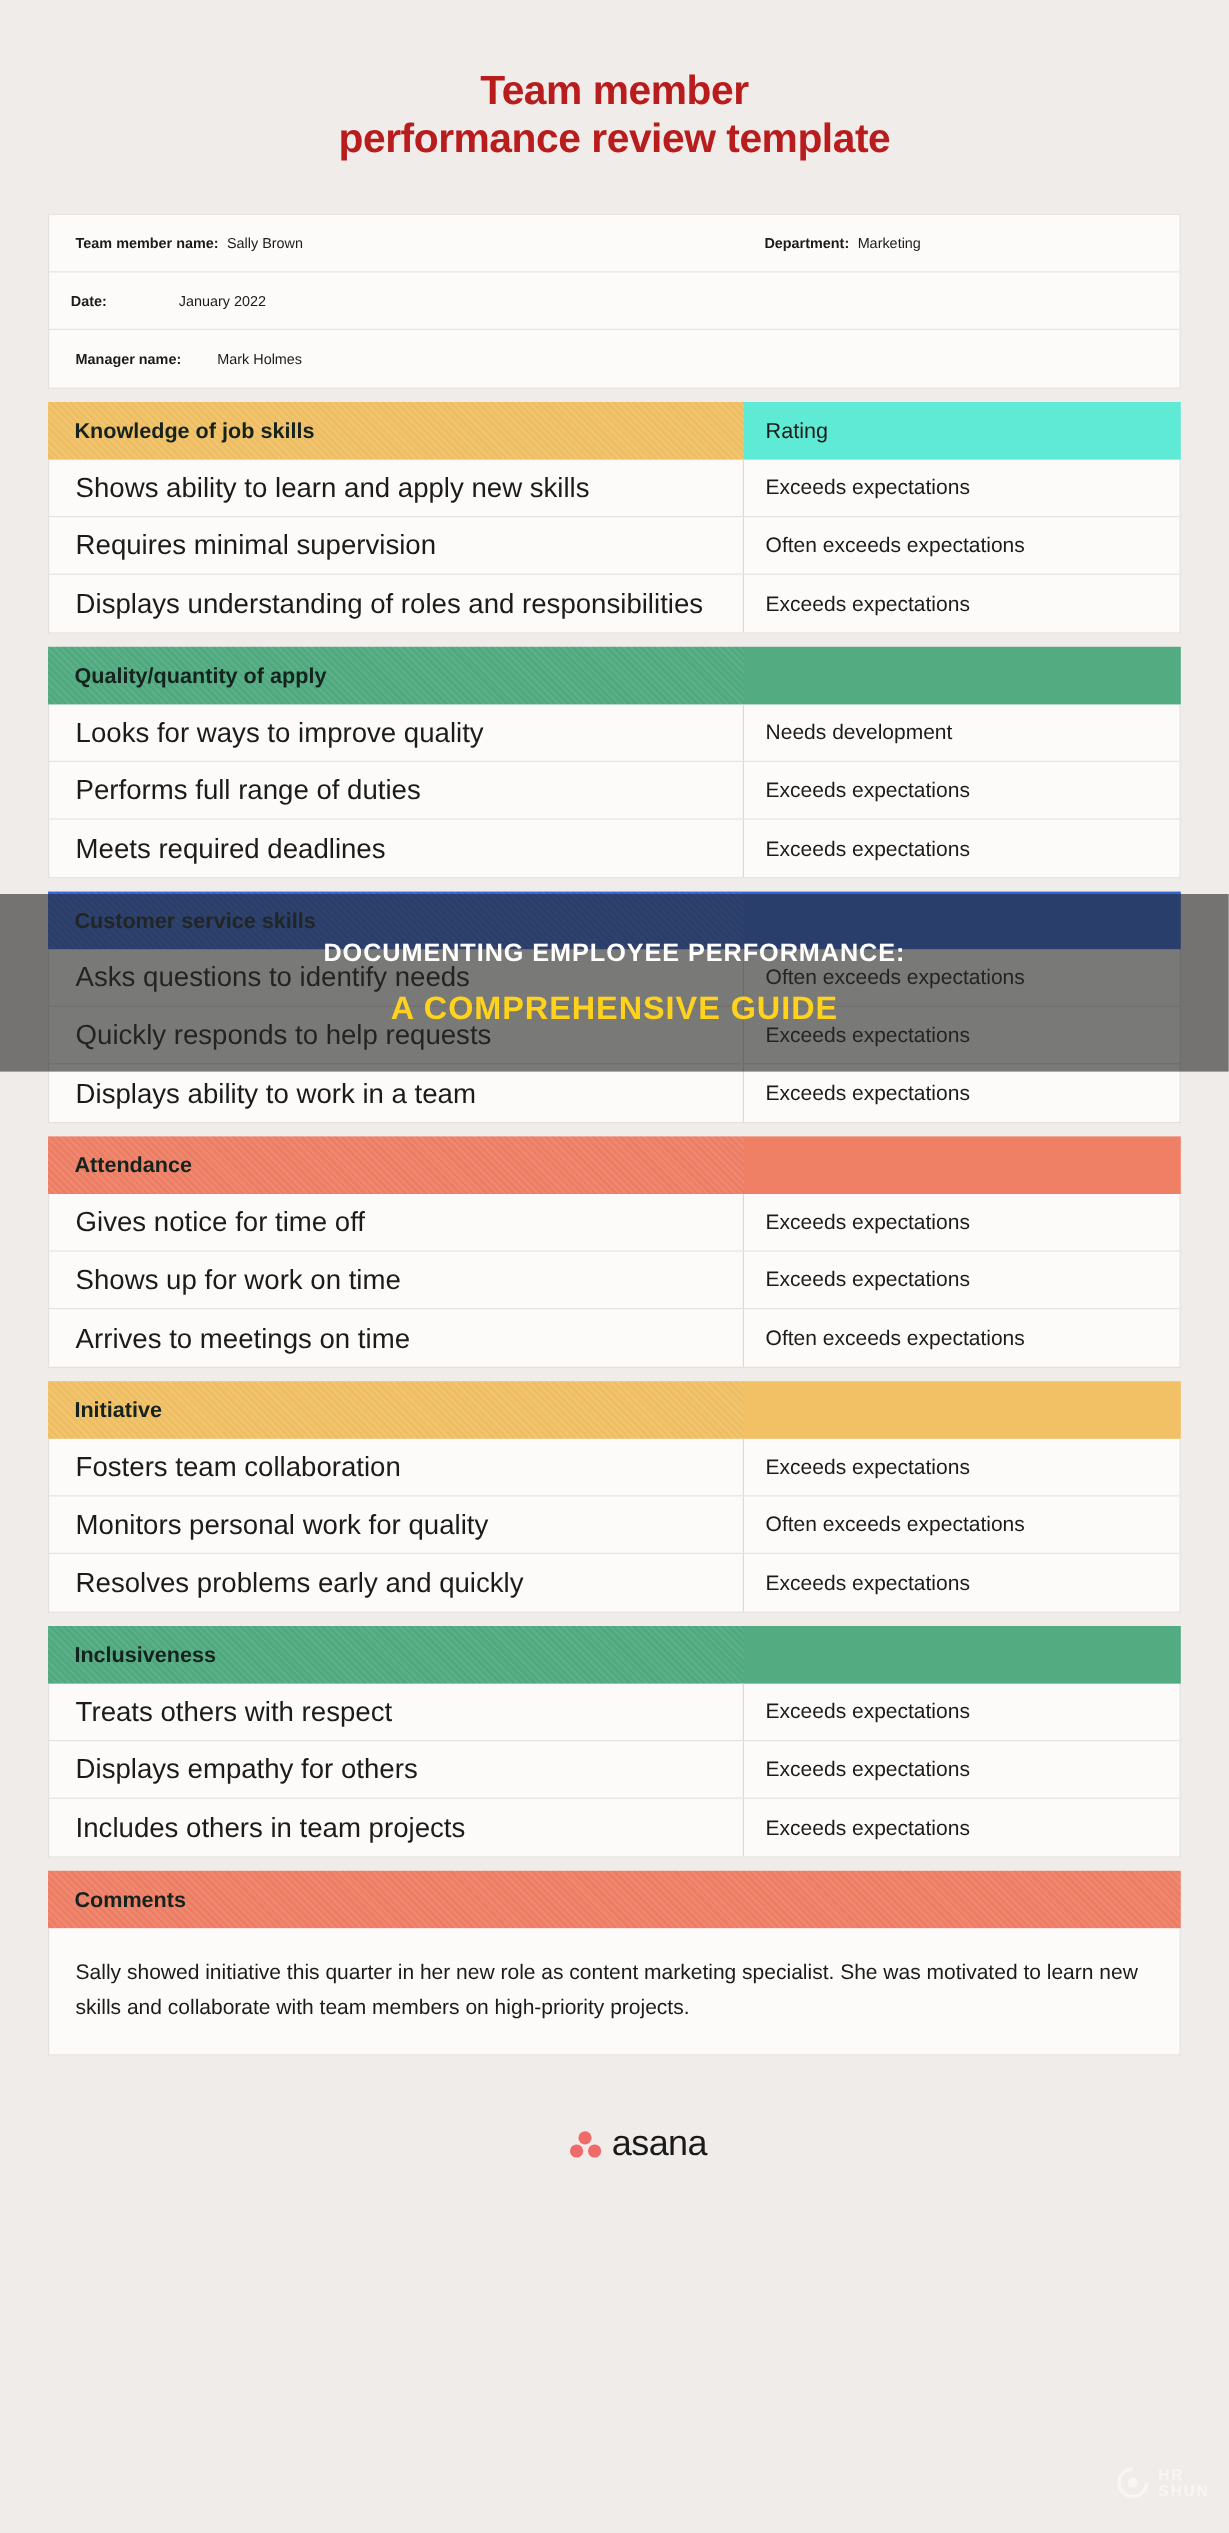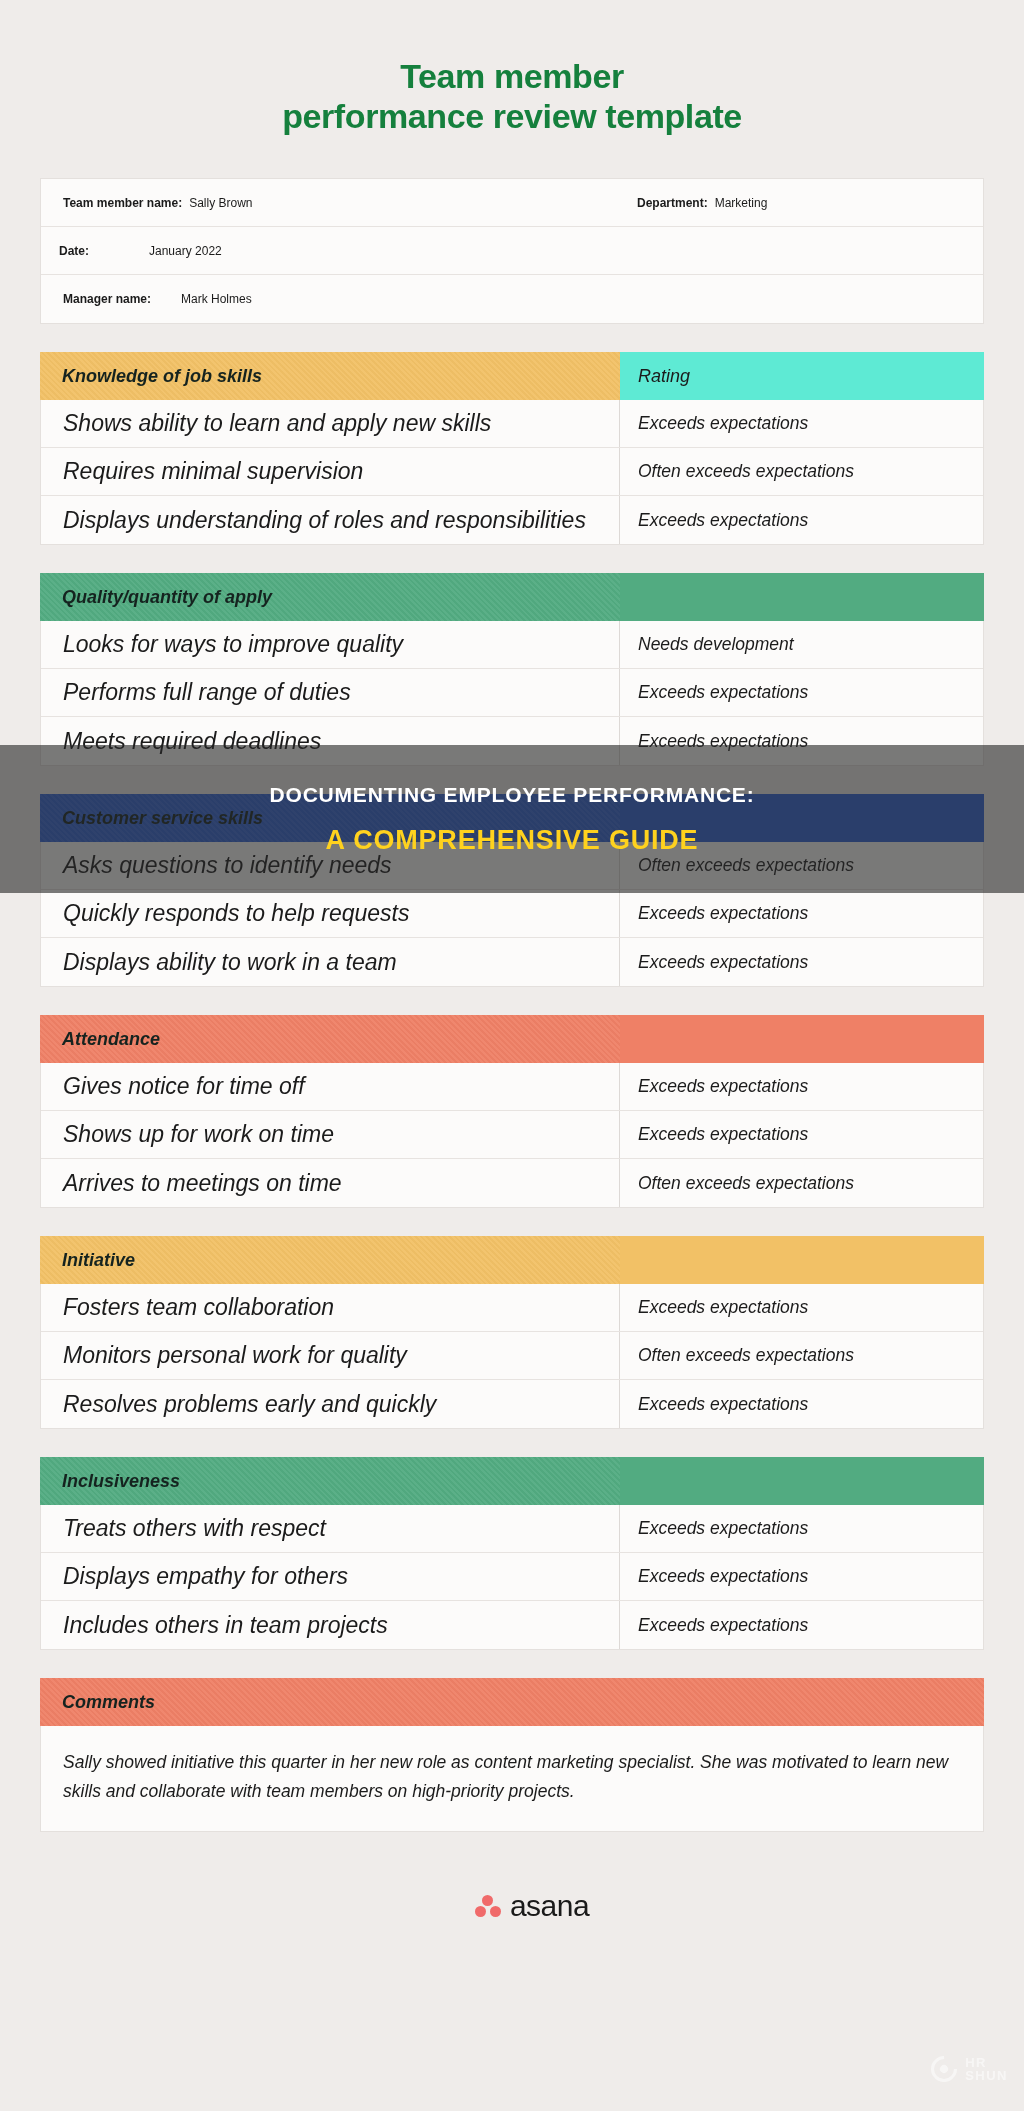--- a/index.html
+++ b/index.html
@@ -16,21 +16,21 @@
   }
 
   
   .title-block {
     padding-top: 56px;
     text-align: center;
   }
   .title-line {
     font-size: 34px;
     font-weight: bold;
-    color: #15803d;
+    color: #b91c1c;
     letter-spacing: -0.4px;
     line-height: 1.18;
   }
 
   
   .sheet { width: 944px; margin: 0 auto; }
 
   
   .info-table {
     margin-top: 42px;
@@ -48,21 +48,21 @@
   .info-cell.left  { width: 578px; padding-left: 22px; }
   .info-cell.right { flex: 1; padding-left: 18px; }
   .lbl { font-weight: bold; white-space: nowrap; }
   .val { font-weight: normal; }
   .gapA .val { margin-left: 7px; }
   .gapB .val { margin-left: 18px; }
   .gapC .val { margin-left: 30px; }
   .gapD .val { margin-left: 60px; }
 
   
-  .section { margin-top: 28px; font-style: italic; }
+  .section { margin-top: 11px; }
   .sec-head {
     display: flex;
     height: 48px;
     align-items: stretch;
   }
   .sec-head-title {
     width: 580px;
     display: flex; align-items: center;
     padding-left: 22px;
     font-size: 18px; font-weight: bold; color: #15231f;

